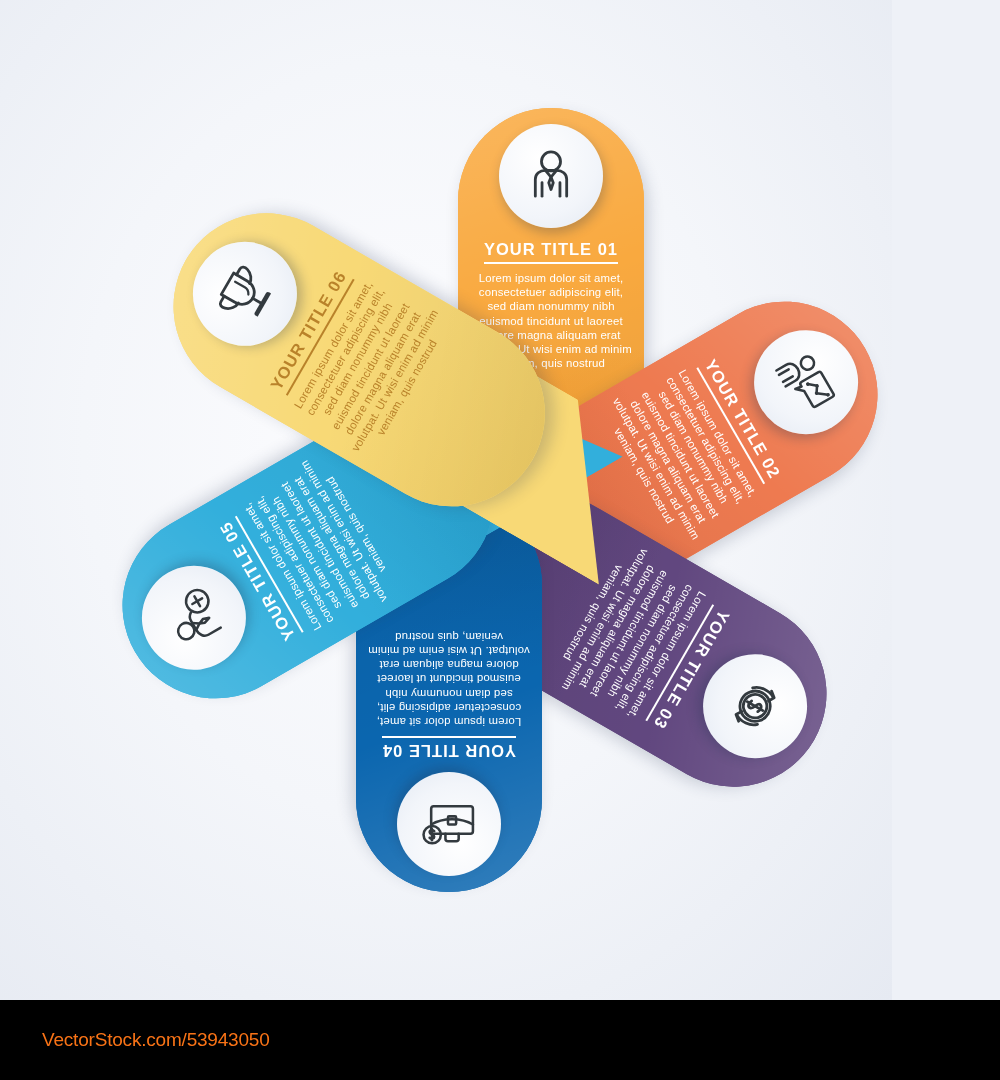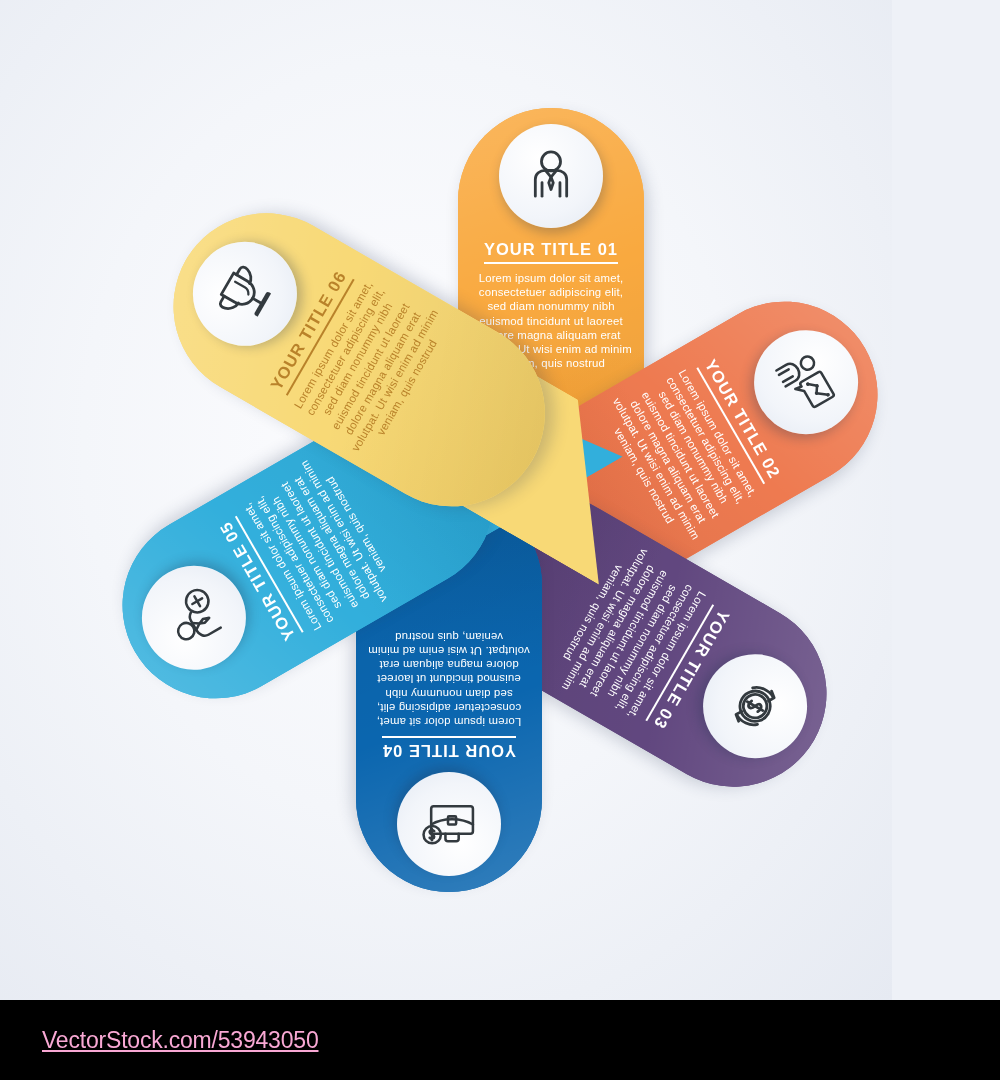--- a/index.html
+++ b/index.html
@@ -170,21 +170,21 @@
     position: absolute;
     left: 0; top: 1000px;
     width: 1000px; height: 80px;
     background: #000000;
     display: flex;
     align-items: center;
     justify-content: space-between;
     padding: 0 42px;
   }
   #brand { color:#fff; font-size: 33px; font-weight: bold; letter-spacing:-0.4px; }
-  #brand-url { color:#f9a8d4; font-size: 23px; letter-spacing:-0.2px;text-decoration:underline; }
+  #brand-url { color:#f97316; font-size: 19px; letter-spacing:-0.2px; }
 </style>
 </head>
 <body>
 
 <div id="canvas">
 
   <div id="artboard">
 
     <div id="wheel">
 

